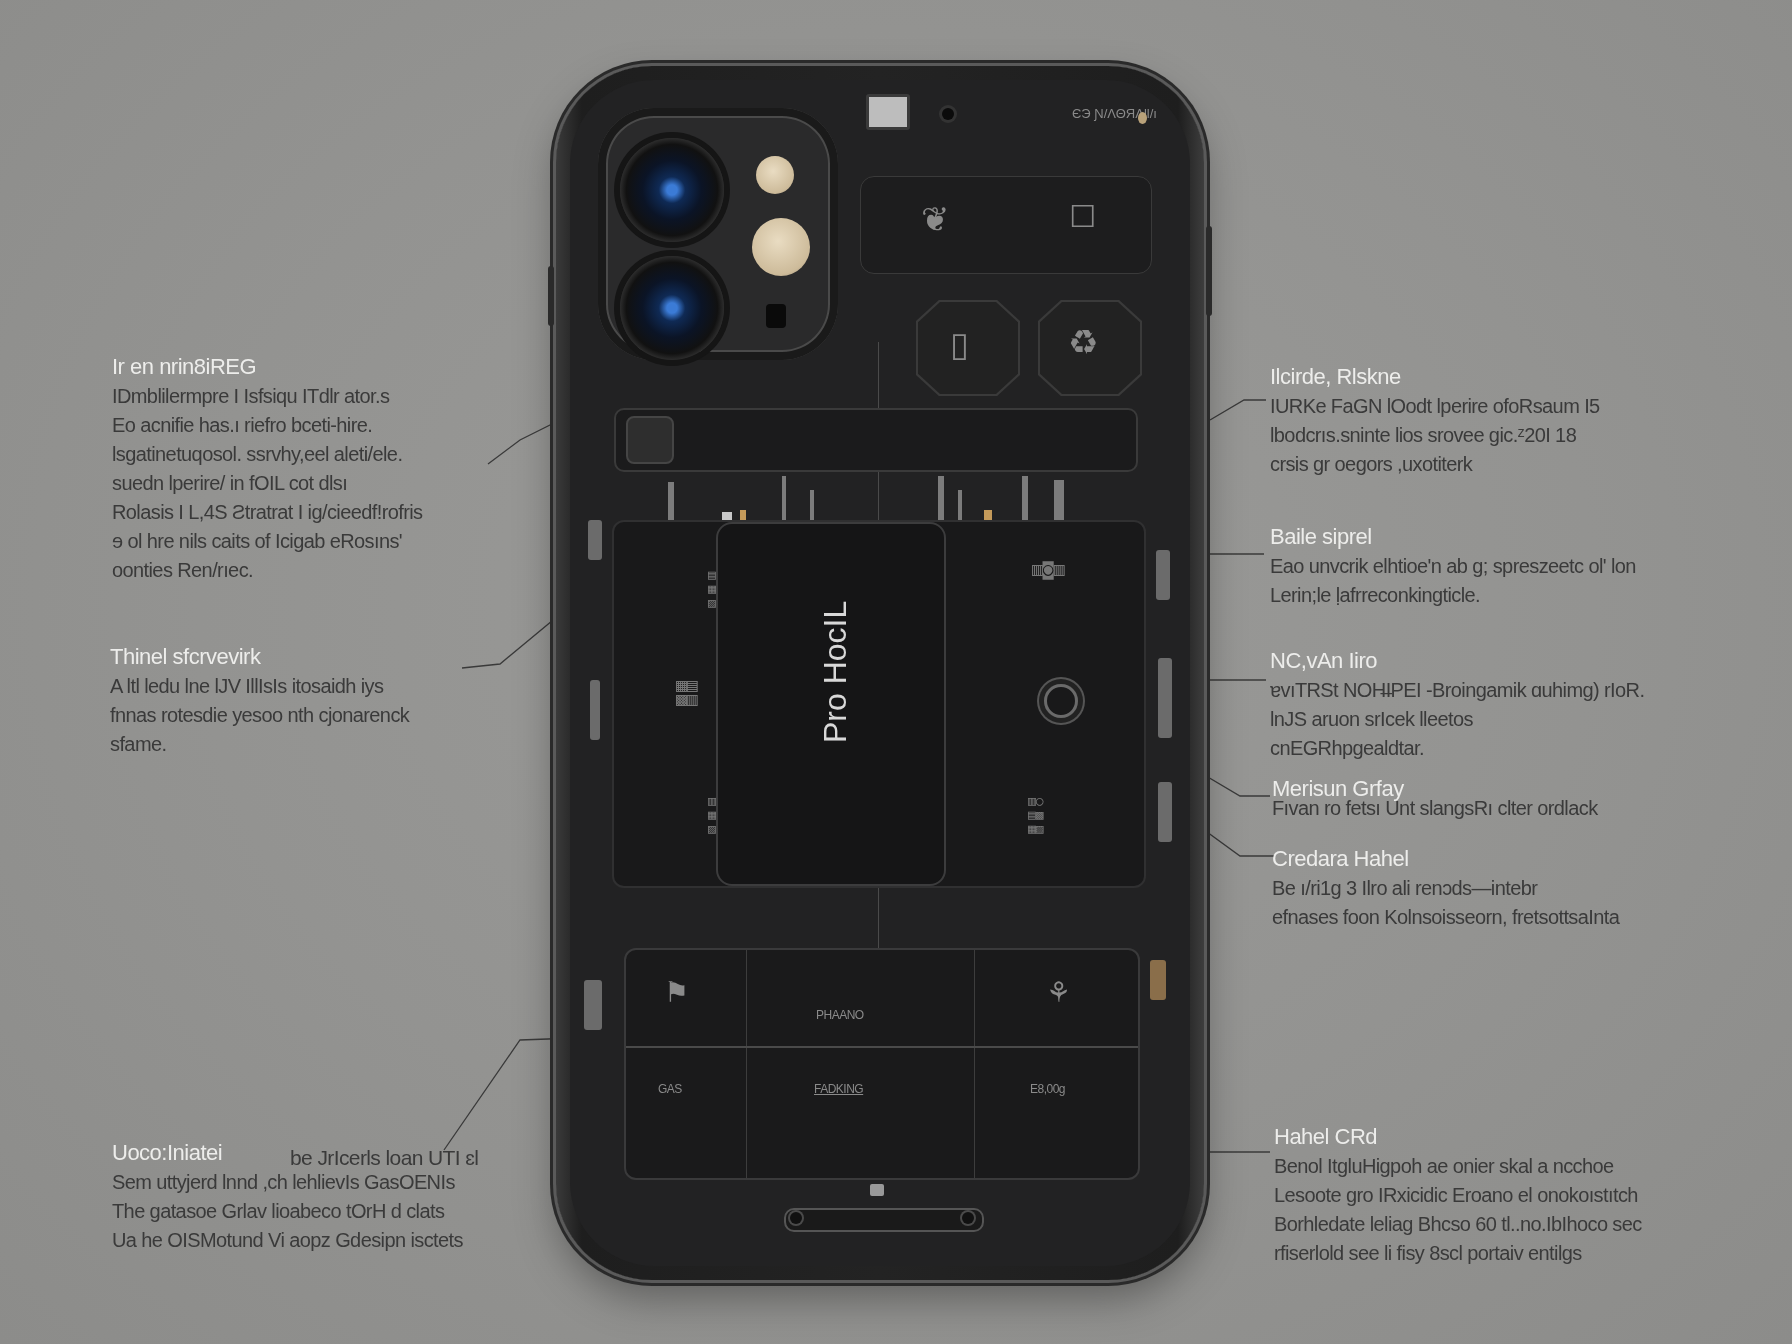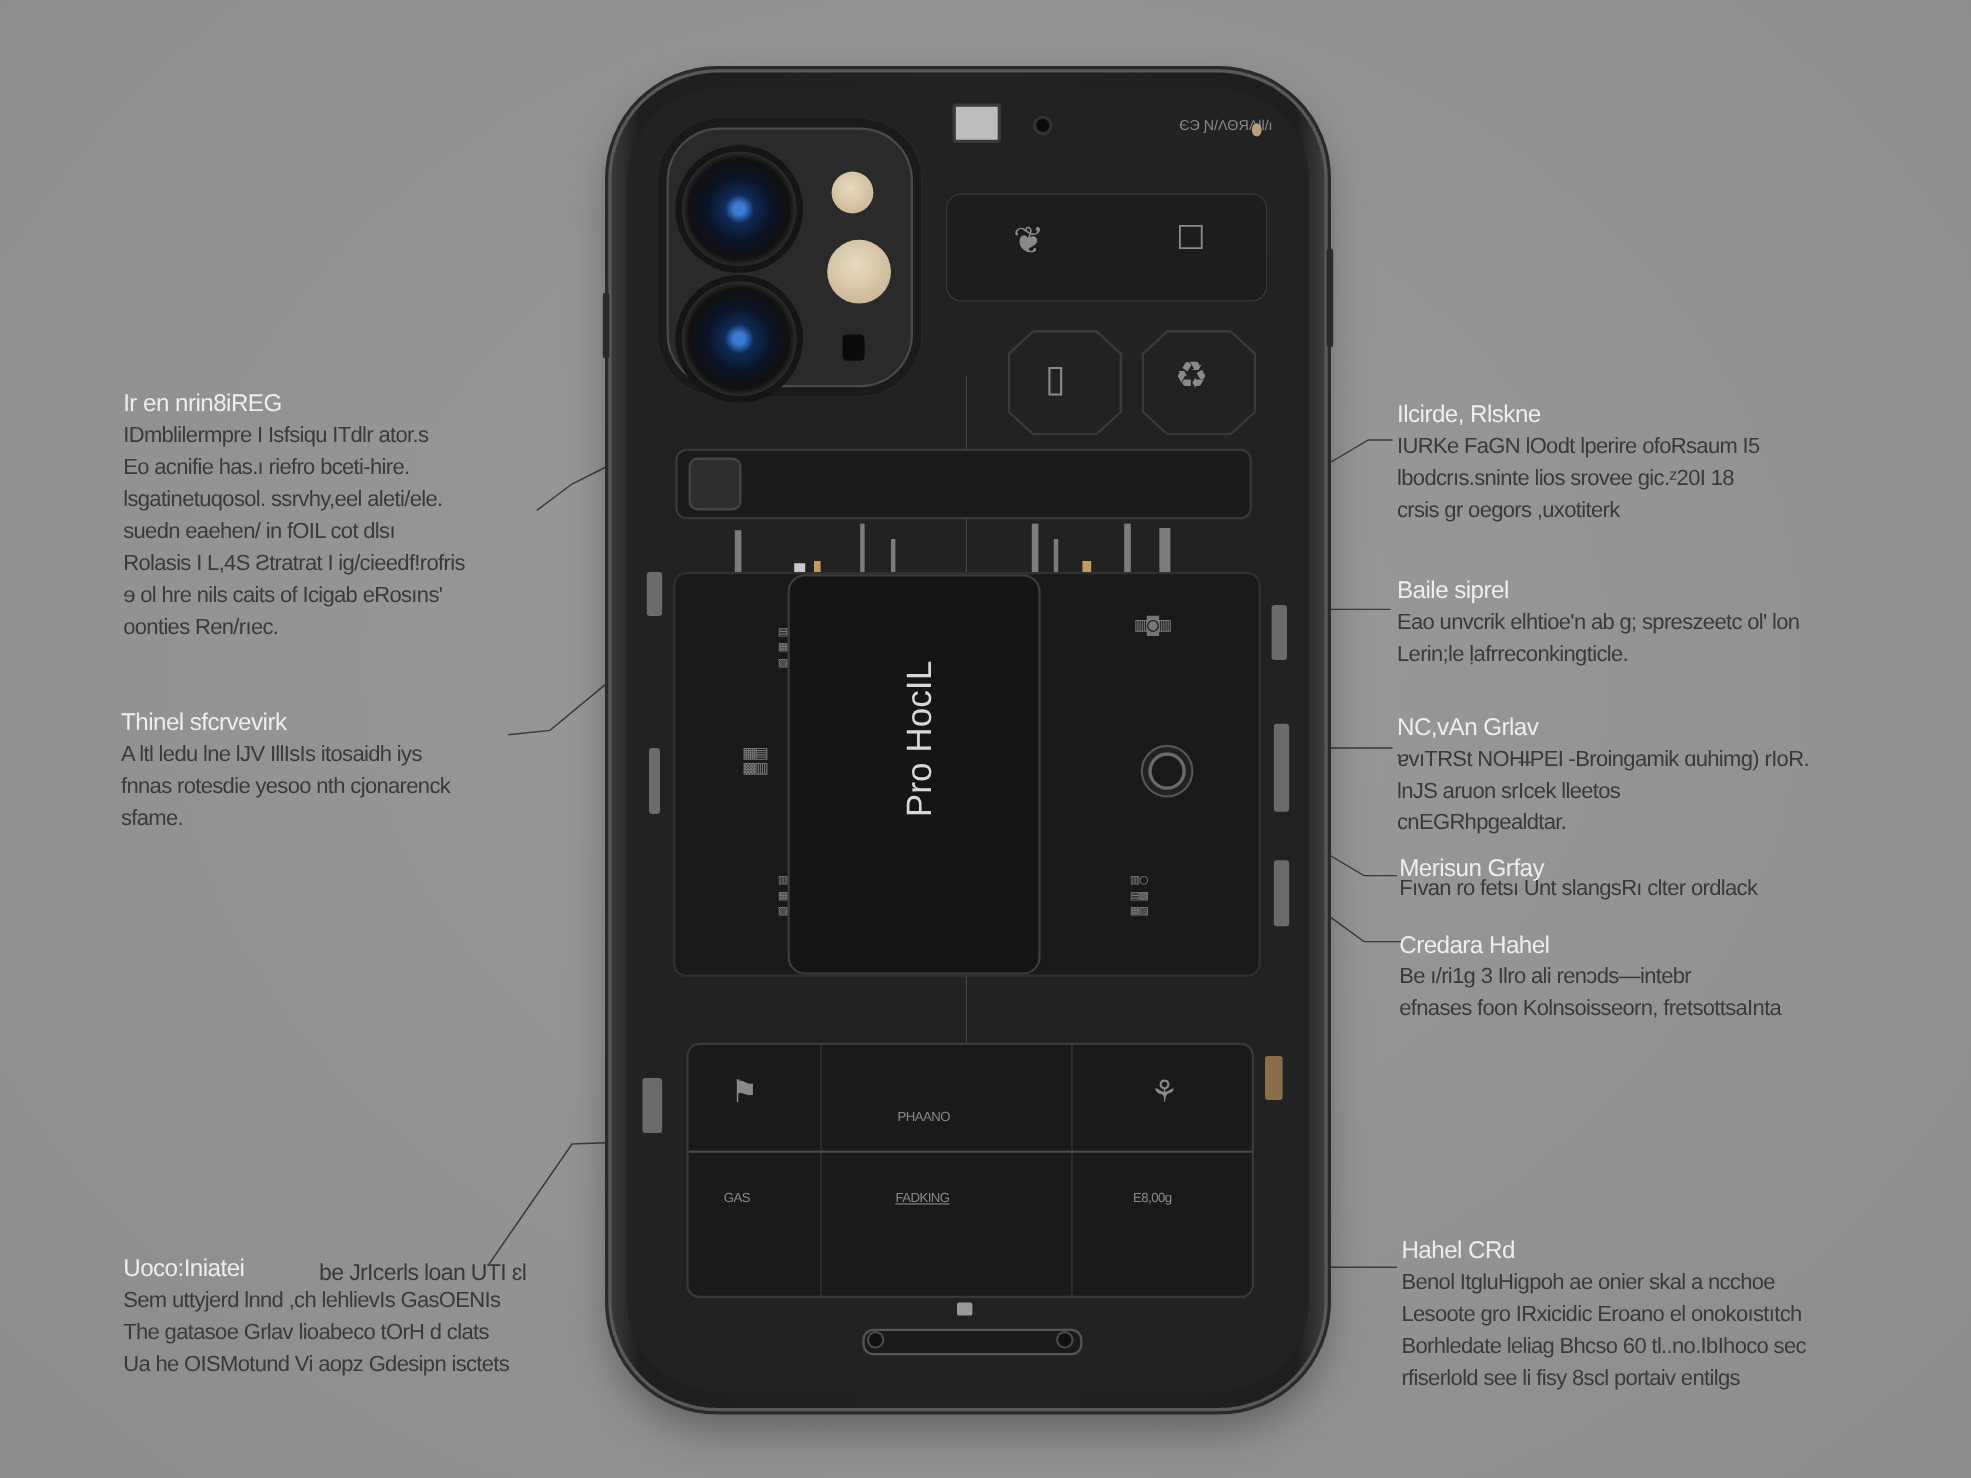--- a/index.html
+++ b/index.html
@@ -102,21 +102,21 @@
     <path d="M1274 856 L1240 856 L1196 824"></path>
     <path d="M1270 1152 L1196 1152"></path>
   </g>
 </svg>
 
 <div class="callout" style="left:112px; top:354px;">
   <div class="title">Ir en nrin8iREG</div>
   <div class="line">IDmblilermpre I Isfsiqu ITdlr ator.s</div>
   <div class="line">Eo acnifie has.ı riefro bceti-hire.</div>
   <div class="line">lsgatinetuqosol. ssrvhy,eel aleti/ele.</div>
-  <div class="line">suedn eaehen/ in fOIL cot dlsı</div>
+  <div class="line">suedn lperire/ in fOIL cot dlsı</div>
   <div class="line">Rolasis I L,4S Ƨtratrat I ig/cieedf!rofris</div>
   <div class="line">ɘ ol hre nils caits of Icigab eRosıns'</div>
   <div class="line">oonties Ren/rıec.</div>
 </div>
 
 <div class="callout" style="left:110px; top:644px;">
   <div class="title">Thinel sfcrvevirk</div>
   <div class="line">A ltl ledu lne lJV IllIsIs itosaidh iys</div>
   <div class="line">fnnas rotesdie yesoo nth cjonarenck</div>
   <div class="line">sfame.</div>
@@ -137,21 +137,21 @@
   <div class="line">crsis gr oegors ,uxotiterk</div>
 </div>
 
 <div class="callout" style="left:1270px; top:524px;">
   <div class="title">Baile siprel</div>
   <div class="line">Eao unvcrik elhtioe'n ab g; spreszeetc ol' lon</div>
   <div class="line">Lerin;le ḷafrreconkingticle.</div>
 </div>
 
 <div class="callout" style="left:1270px; top:648px;">
-  <div class="title">NC,vAn  Grlav</div>
+  <div class="title">NC,vAn  Iiro</div>
   <div class="line">ɐvıTRSt NOH̶IPEI -Broingamik ɑuhimg) rIoR.</div>
   <div class="line">lnJS aruon srIcek lleetos</div>
   <div class="line">cnEGRhpgealdtar.</div>
 </div>
 
 <div class="callout" style="left:1272px; top:776px;">
   <div class="title">Merisun Grfay</div>
   <div class="line" style="margin-top:-10px;">Fıvan ro fetsı Unt slangsRı clter ordlack</div>
 </div>
 

